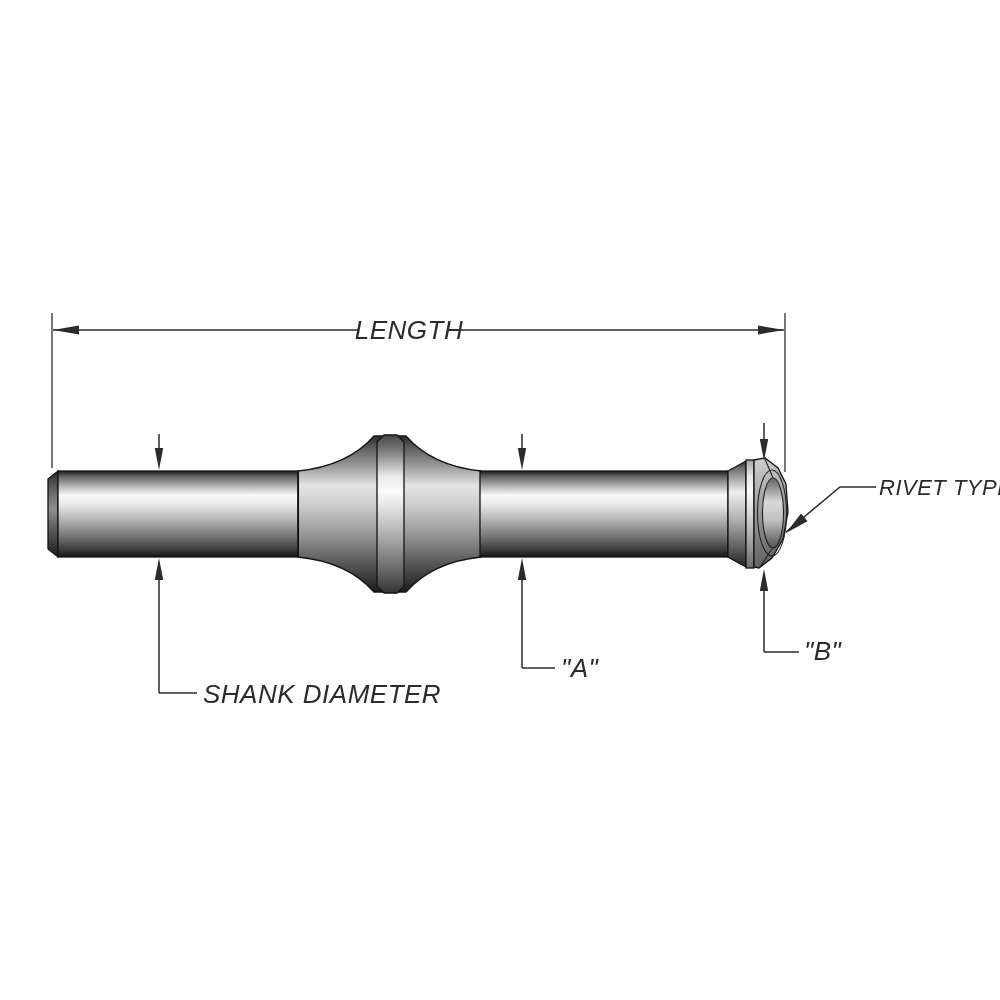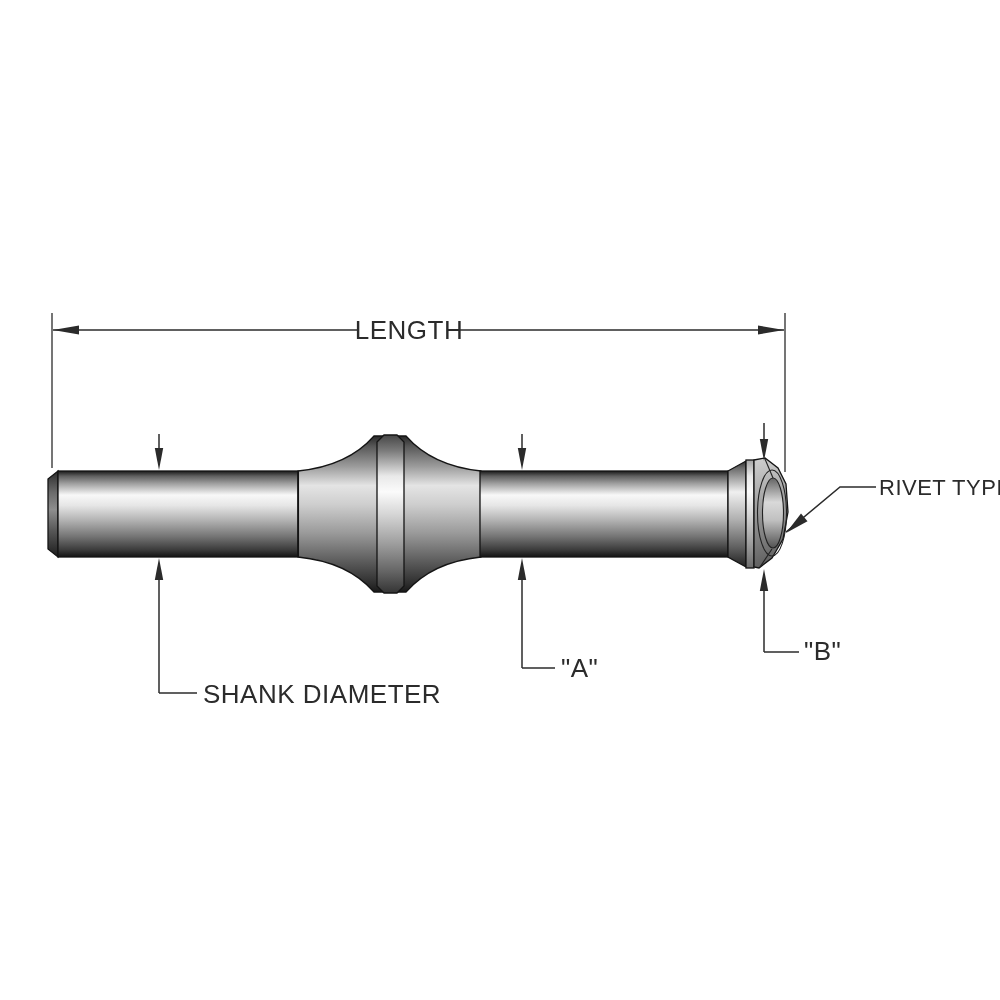--- a/index.html
+++ b/index.html
@@ -1,17 +1,17 @@
 <!DOCTYPE html>
 <html><head>
 <meta charset="utf-8">
 <style>
   html,body{margin:0;padding:0;background:#ffffff;}
   .stage{position:relative;width:1000px;height:1000px;background:#ffffff;overflow:hidden;
-         font-family:"Liberation Sans", sans-serif;}
+         font-family:"Liberation Sans", sans-serif;font-style:italic;}
   svg{display:block;}
   .lbl{font-family:"Liberation Sans", sans-serif;font-size:26px;letter-spacing:.5px;
        fill:#2b2b2b;font-weight:400;}
   .lbl-sm{font-family:"Liberation Sans", sans-serif;font-size:22px;letter-spacing:.5px;
        fill:#2b2b2b;font-weight:400;}
   .dim{stroke:#2b2b2b;stroke-width:1.5;fill:none;}
   .dim-thin{stroke:#2b2b2b;stroke-width:1.3;fill:none;}
   .ah{fill:#2b2b2b;stroke:none;}
   .edge{stroke:#141414;stroke-width:1.3;}
 </style>

